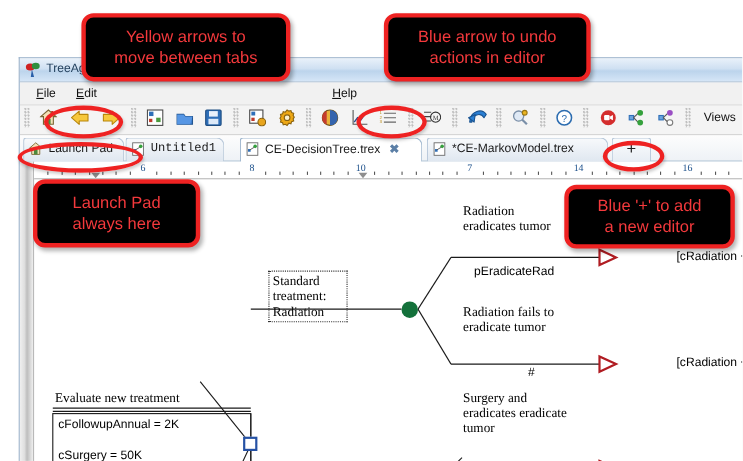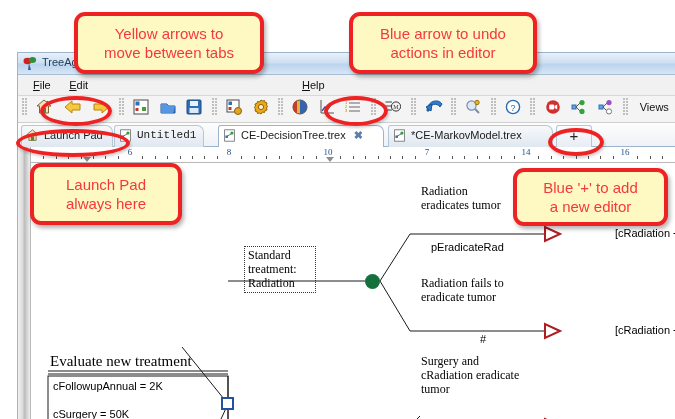--- a/index.html
+++ b/index.html
@@ -153,21 +153,21 @@
     border:2px solid #2551a4; background:#ffffff;
   }
   .node-circ {
     position:absolute; width:15px; height:15px; border-radius:50%;
     background:#14713b;
   }
 
   
   .callout {
     position:absolute;
-    background:#fef9c3;
+    background:#000000;
     border:4px solid #ee2222;
     border-radius:11px;
     color:#f4393c;
     font-family:"Liberation Sans", sans-serif;
     font-size:15px;
     line-height:19px;
     text-align:center;
     padding:4px 8px;
     box-shadow:2px 3px 4px rgba(0,0,0,.30);
     white-space:pre-line;
@@ -532,24 +532,24 @@
 eradicates tumor</div>
       <div class="tvar" style="left:399px; top:76px;">pEradicateRad</div>
       <div class="tvar" style="left:583px; top:62px;">[cRadiation + (</div>
 
       <div class="tlabel" style="left:389px; top:112px; width:130px;">Radiation fails to
 eradicate tumor</div>
       <div class="tvar" style="left:448px; top:168px;">#</div>
       <div class="tvar" style="left:583px; top:159px;">[cRadiation + (</div>
 
       <div class="tlabel" style="left:389px; top:190px; width:135px;">Surgery and
-cRadiation eradicate
+eradicates eradicate
 tumor</div>
 
-      <div class="tlabel" style="left:18px; top:190px; font-size:15px;">Evaluate new treatment</div>
+      <div class="tlabel" style="left:18px; top:190px; font-size:12px;">Evaluate new treatment</div>
 
       <div class="tvar" style="left:21px; top:215px;">cFollowupAnnual = 2K</div>
       <div class="tvar" style="left:21px; top:243px;">cSurgery = 50K</div>
 
     </div>
   </div>
 </div>
 
 <div class="ellipse" style="left:40px; top:96px; width:72px; height:30px;"></div>
 <div class="ellipse" style="left:16px; top:129px; width:114px; height:28px;"></div>

